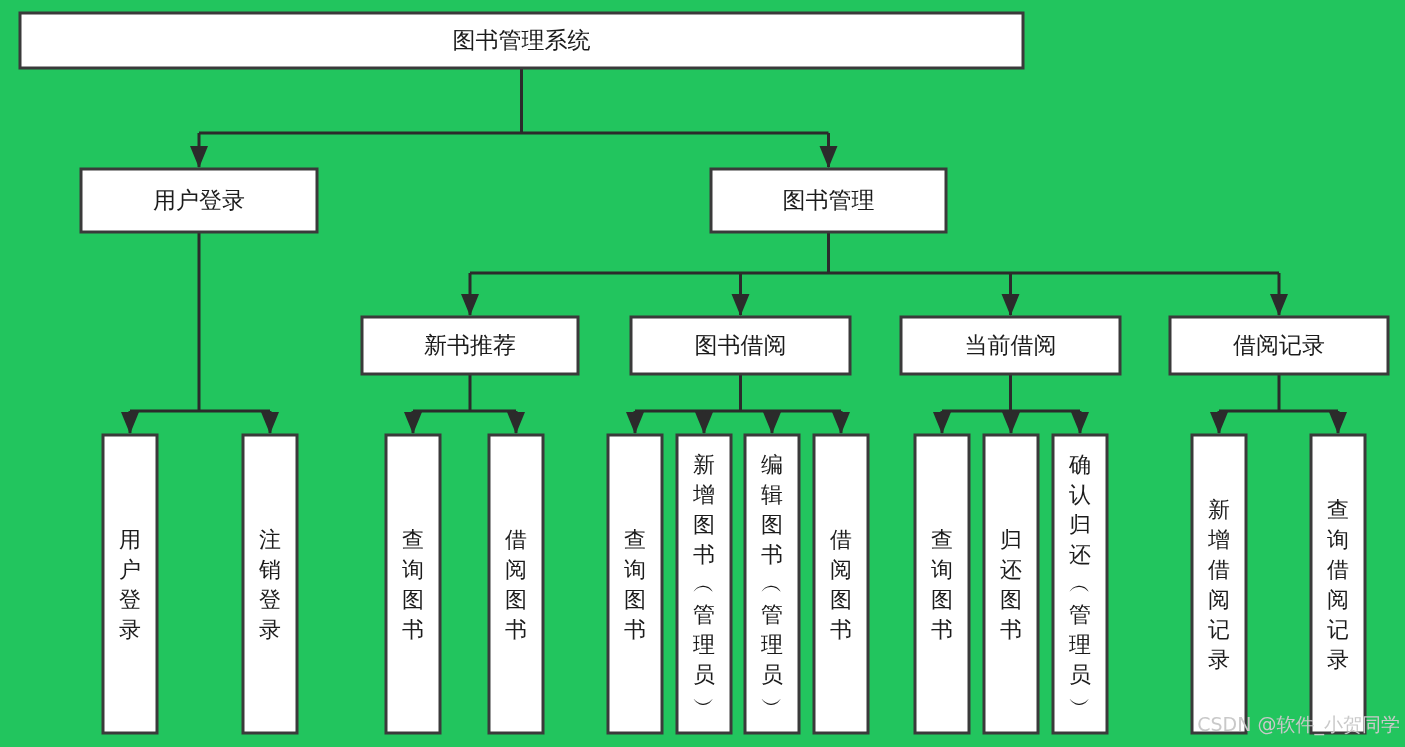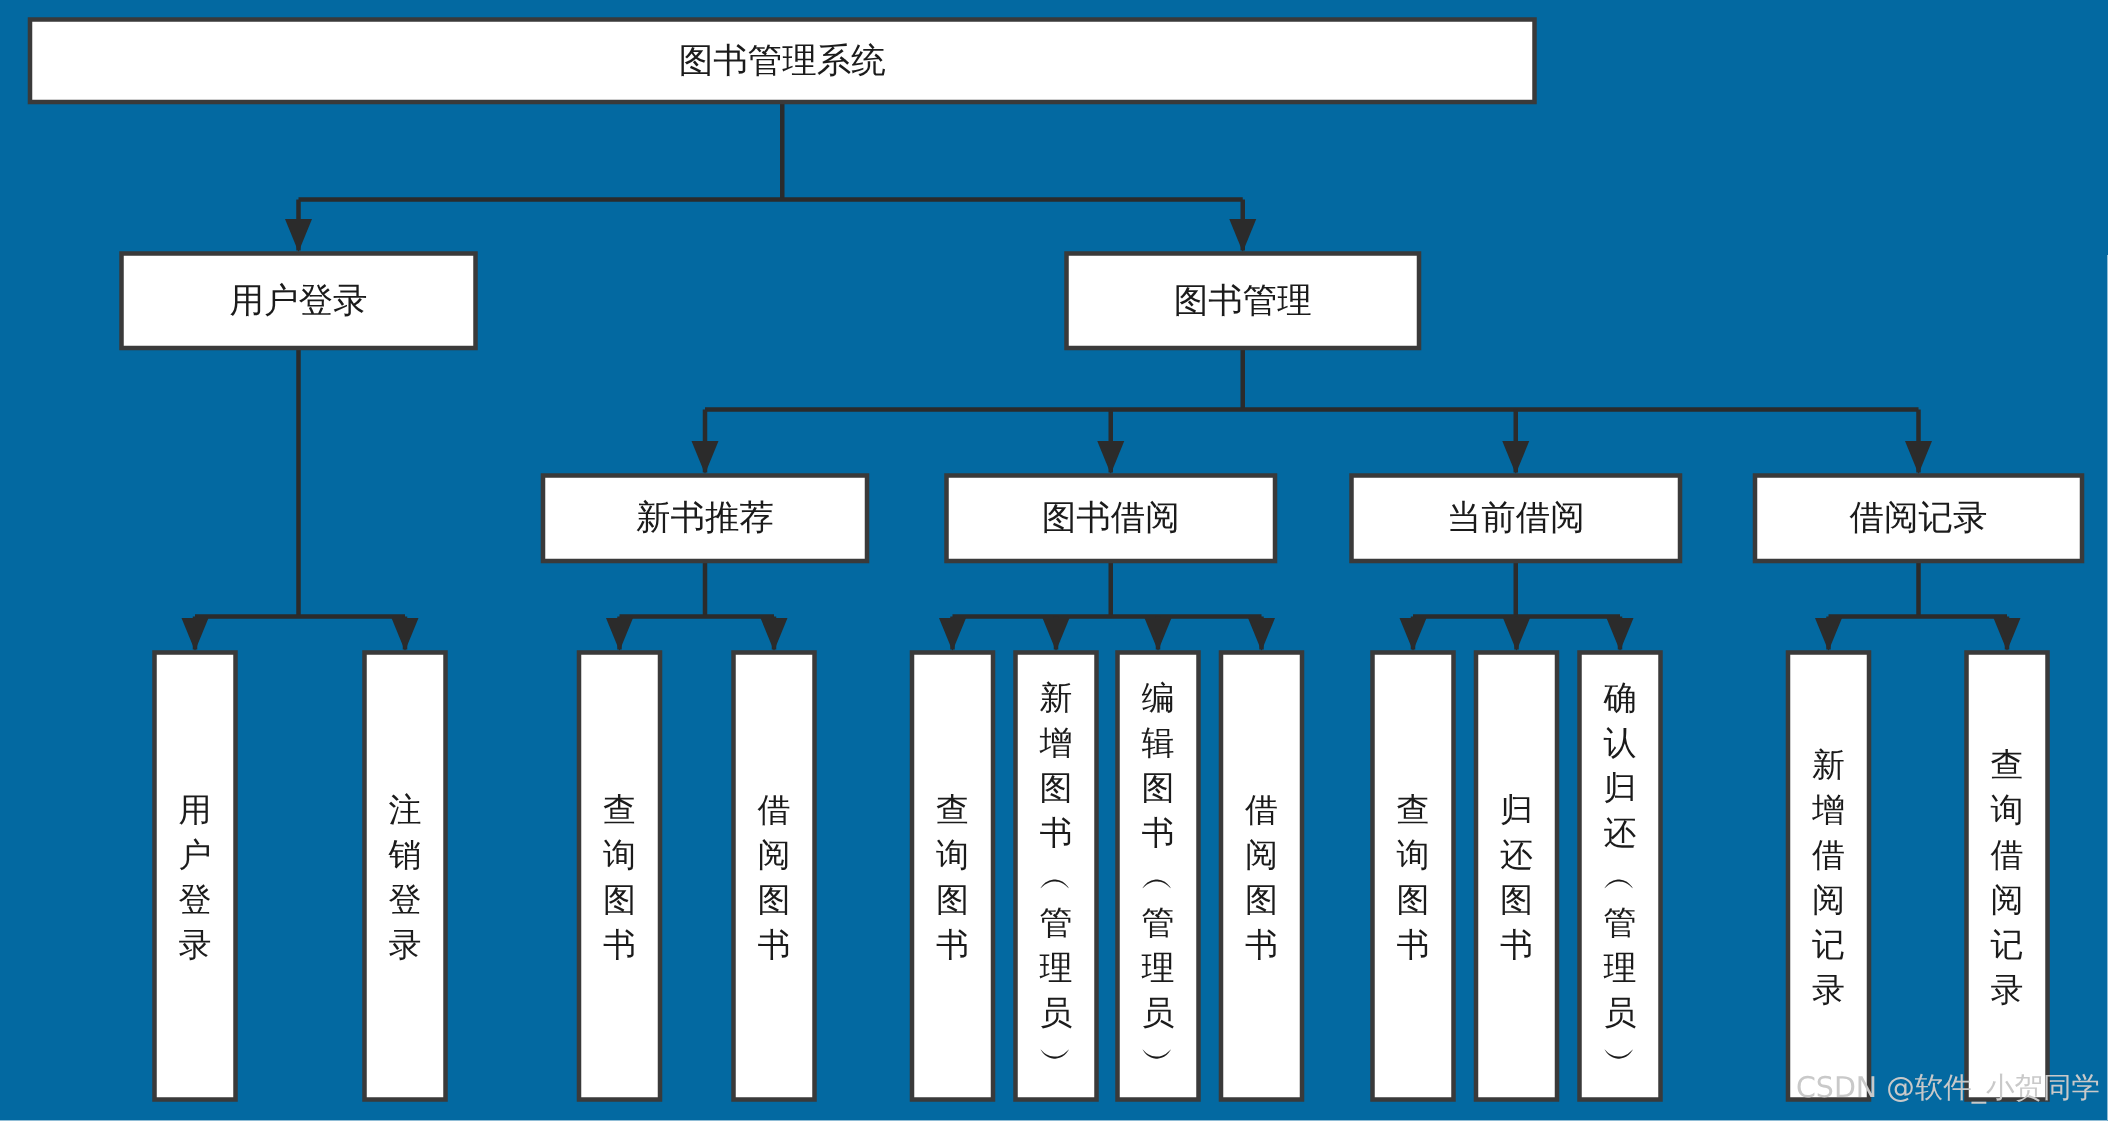--- a/index.html
+++ b/index.html
@@ -10,21 +10,21 @@
   body {
     width: 1405px;
     height: 747px;
     font-family: "DejaVu Sans", "Liberation Sans", sans-serif;
     overflow: hidden;
   }
   #diagram-root {
     position: relative;
     width: 1405px;
     height: 747px;
-    background: #0369a1;
+    background: #22c55e;
   }
   svg.diagram-canvas {
     position: absolute;
     left: 0;
     top: 0;
     width: 1405px;
     height: 747px;
     display: block;
   }
   .node-box {

